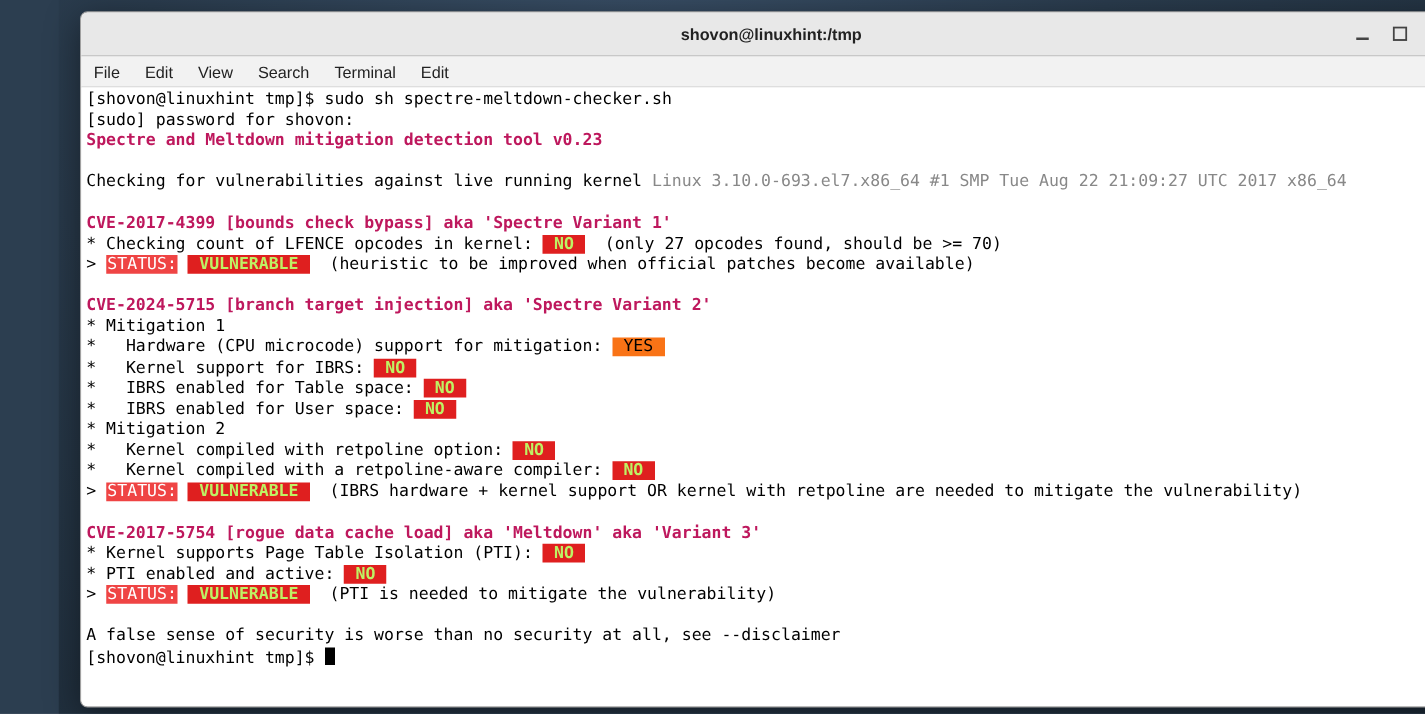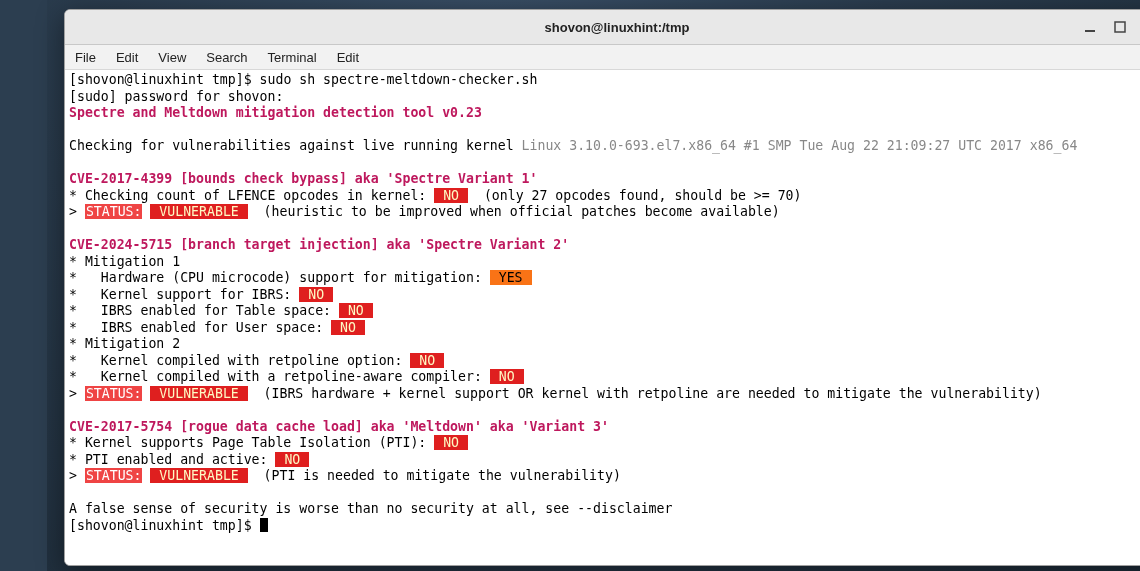--- a/index.html
+++ b/index.html
@@ -94,21 +94,21 @@
     padding: 2px 4px 4px 4px;
     font-family: "DejaVu Sans Mono", "Liberation Mono", monospace;
     font-size: 13.2px;
     line-height: 16.5px;
     color: #000;
     white-space: pre;
     overflow: hidden;
   }
   .cyanbold { color: #be185d; font-weight: bold; }
   .grey { color: #888; }
-  .bg-red { background: #df1f1f; color: #fef9c3; padding: 0 1px; }
+  .bg-red { background: #df1f1f; color: #bef264; padding: 0 1px; font-weight: bold; }
   .bg-green { background: #f97316; color: #000; padding: 0 1px; }
   .bg-teal { background: #ef4444; color: #fff; padding: 0 1px; }
   .cursor {
     display: inline-block;
     width: 8px;
     height: 14px;
     background: #000;
     vertical-align: -2px;
   }
 </style>

